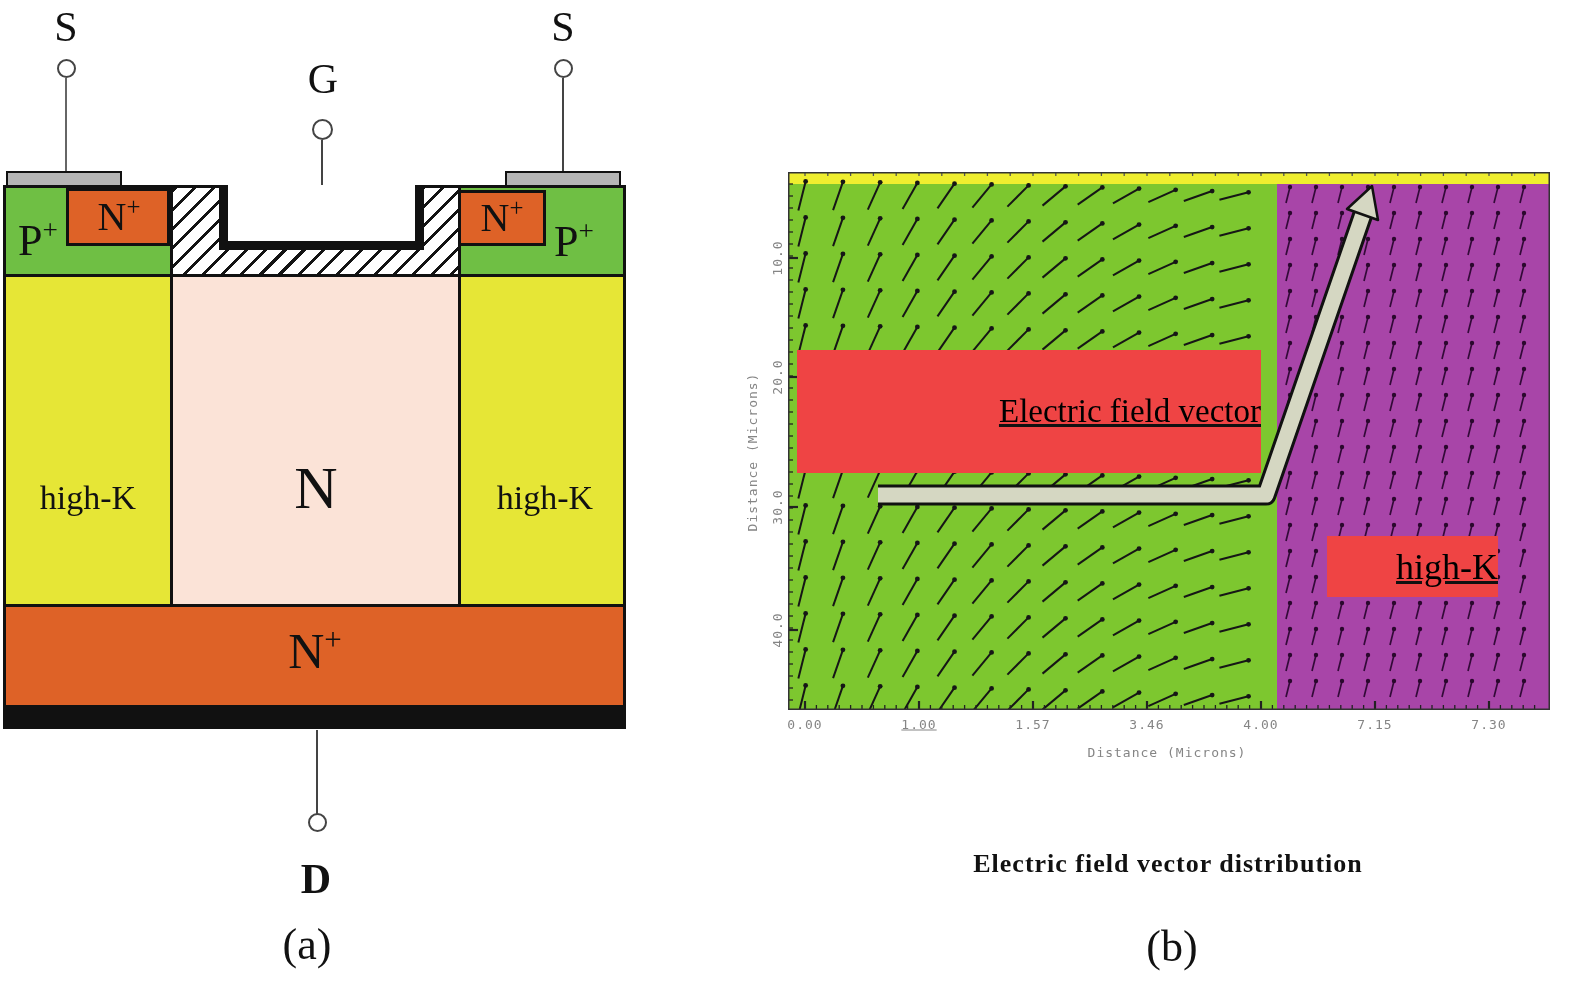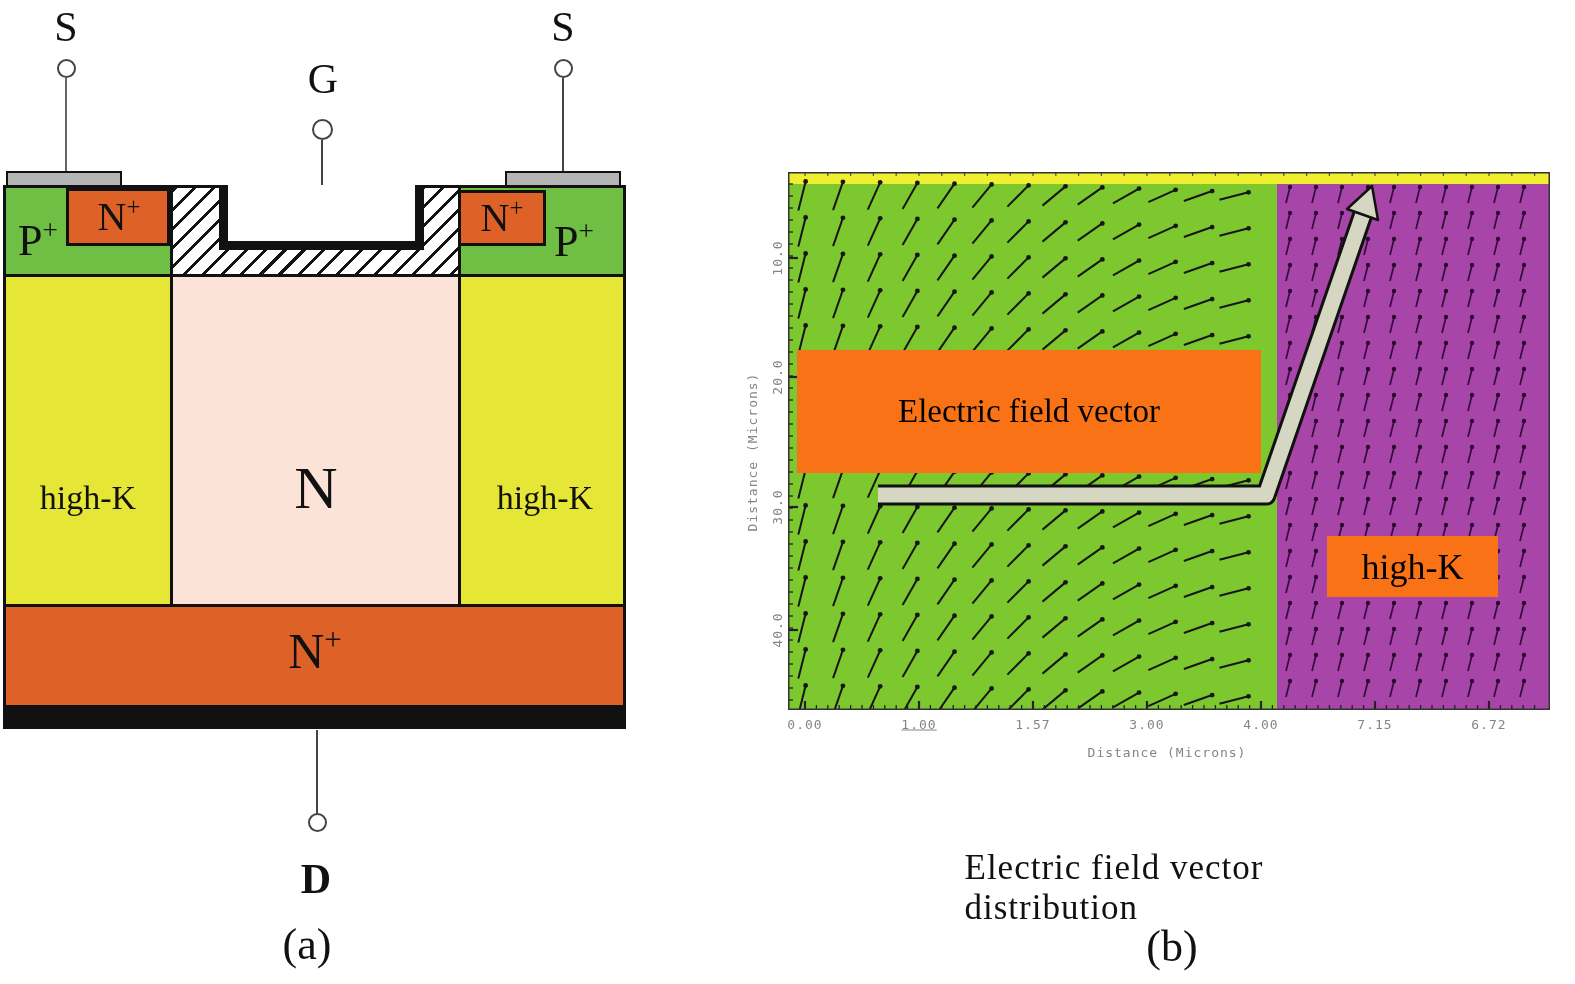--- a/index.html
+++ b/index.html
@@ -10,24 +10,24 @@
   .lbl{position:absolute;transform:translate(-50%,-50%);white-space:nowrap;color:#111;
        font-family:"Liberation Serif","DejaVu Serif",serif;line-height:1;}
   .lbl sup{font-size:62%;vertical-align:super;}
   .wire{position:absolute;width:2px;background:#444;}
   .term-circle{position:absolute;width:15px;height:15px;border:2px solid #444;border-radius:50%;background:#fff;}
   .hatch{background-color:#ffffff;
          background-image:repeating-linear-gradient(135deg,#141414 0 3px,rgba(0,0,0,0) 3px 13.5px);}
   .axis-txt{position:absolute;font-family:"DejaVu Sans Mono","Liberation Mono",monospace;
             color:#858585;font-size:13px;letter-spacing:1px;transform:translate(-50%,-50%);white-space:nowrap;}
   .axis-txt.vert{transform:translate(-50%,-50%) rotate(-90deg);}
-  .ann-box{position:absolute;background:#f97316;display:flex;flex-direction:column;justify-content:center;
-           align-items:center;text-align:center;}
+  .ann-box{position:absolute;background:#ef4444;display:flex;flex-direction:column;justify-content:center;
+           align-items:flex-end;text-align:center;text-decoration:underline;}
   .ann-box .line{font-size:33px;line-height:1.72;color:#000;}
-  .cap-title{position:absolute;transform:translate(-50%,-50%);font-weight:400;font-size:35px;letter-spacing:1px;margin-top:24px;}
+  .cap-title{position:absolute;transform:translate(-50%,-50%);font-weight:700;font-size:26px;letter-spacing:1px;}
   .cap-letter{position:absolute;transform:translate(-50%,-50%);font-size:44px;}
 </style>
 </head>
 <body>
 
 <div id="fig">
 
   <div>
 
     <div class="wire" style="left:65px;top:78px;height:96px;background:#666;"></div>
@@ -1061,24 +1061,24 @@
     <div class="ann-box" style="left:1327px;top:536px;width:171px;height:61px;">
       <div class="line" style="font-size:36px;line-height:1;">high-K</div>
     </div>
 
     <div class="axis-txt vert" style="left:752px;top:452px;">Distance (Microns)</div>
     <div class="axis-txt" style="left:1167px;top:752px;">Distance (Microns)</div>
     <div id="tick-labels">
         <div class="axis-txt" style="left: 805px; top: 724px;">0.00</div>
         <div class="axis-txt" style="left: 919px; top: 724px; text-decoration: underline;">1.00</div>
         <div class="axis-txt" style="left: 1033px; top: 724px;">1.57</div>
-        <div class="axis-txt" style="left: 1147px; top: 724px;">3.00</div>
+        <div class="axis-txt" style="left: 1147px; top: 724px;">3.46</div>
         <div class="axis-txt" style="left: 1261px; top: 724px;">4.00</div>
         <div class="axis-txt" style="left: 1375px; top: 724px;">7.15</div>
-        <div class="axis-txt" style="left: 1489px; top: 724px;">6.72</div>
+        <div class="axis-txt" style="left: 1489px; top: 724px;">7.30</div>
         <div class="axis-txt vert" style="left: 777px; top: 258px;">10.0</div>
         <div class="axis-txt vert" style="left: 777px; top: 377px;">20.0</div>
         <div class="axis-txt vert" style="left: 777px; top: 507px;">30.0</div>
         <div class="axis-txt vert" style="left: 777px; top: 630px;">40.0</div>
       </div>
 
     <div class="cap-title" style="left:1168px;top:864px;">Electric field vector distribution</div>
     <div class="cap-letter" style="left:1172px;top:946px;">(b)</div>
   </div>
 

